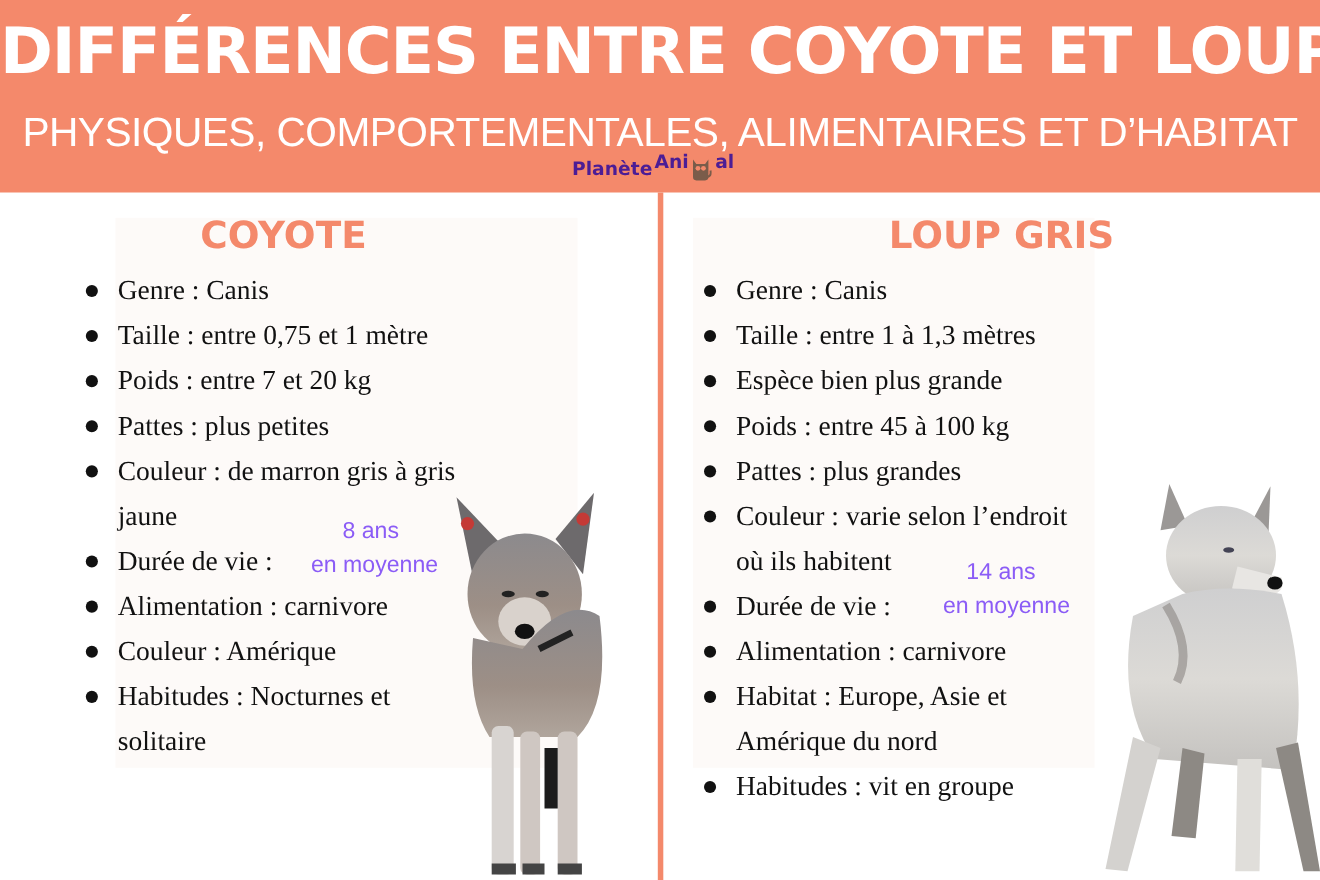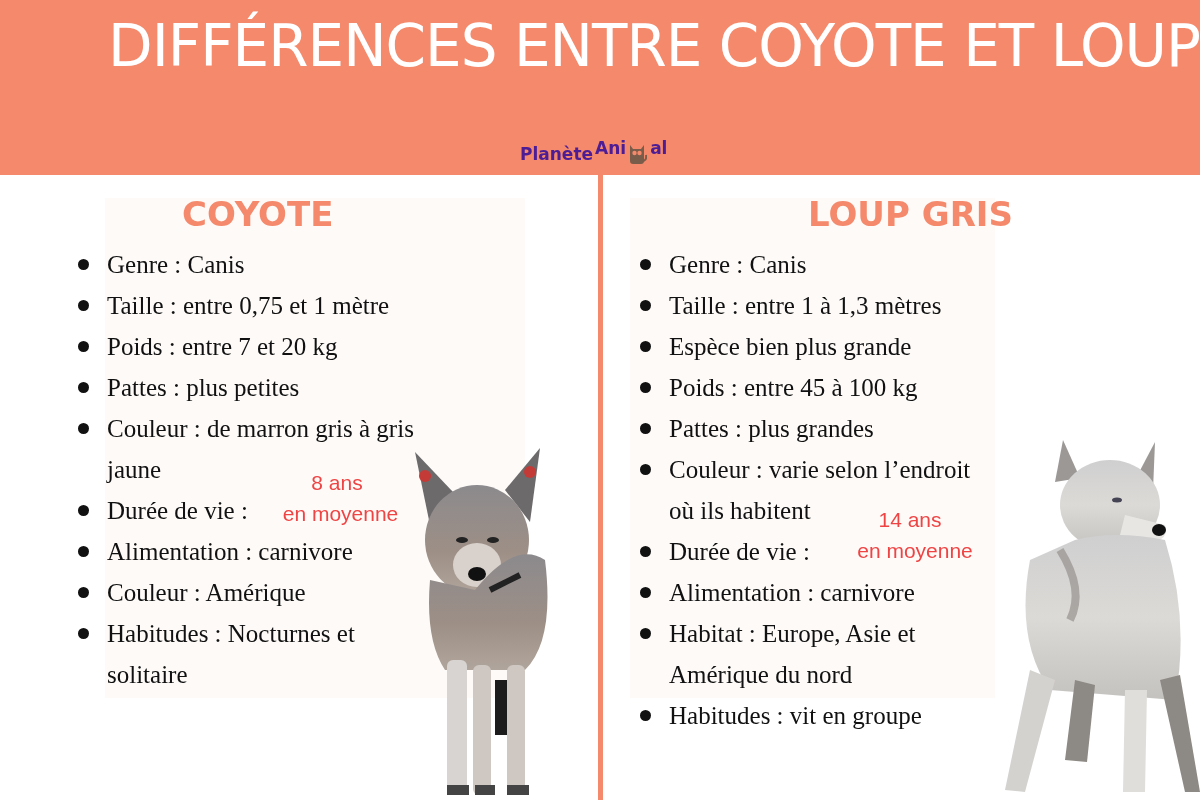--- a/index.html
+++ b/index.html
@@ -4,22 +4,22 @@
   <style>
     * { box-sizing: border-box; margin: 0; padding: 0; }
     html, body { width: 1200px; height: 800px; overflow: hidden; background: #ffffff; }
     body { position: relative; font-family: "DejaVu Sans", sans-serif; color: #111; }
 
     .header {
       position: absolute; left: 0; top: 0; width: 1200px; height: 175px;
       background: #F4896B;
     }
     .title {
-      position: absolute; left: 0; top: 8px; width: 1200px; text-align: right;
-      color: #fff; font-family: "DejaVu Sans", sans-serif; font-weight: normal;
+      position: absolute; left: 0; top: 8px; width: 1200px; text-align: center;
+      color: #fff; font-family: "DejaVu Sans", sans-serif; font-weight: bold;
       font-size: 58px; letter-spacing: -1px; line-height: 76px; white-space: nowrap;
     }
     .subtitle {
       position: absolute; left: 0; top: 96px; width: 1200px; text-align: center;
       color: #fff; font-family: "Liberation Sans", sans-serif; font-weight: normal;
       font-size: 37px; line-height: 50px; white-space: nowrap; letter-spacing: -0.5px;
     }
     .logo {
       position: absolute; left: 520px; top: 143px; height: 30px;
       display: flex; color: #4c1d95;
@@ -53,31 +53,32 @@
       font-family: Liberation Serif, serif; font-size: 25px; line-height: 41px;
       color: #111; white-space: pre-line;
     }
     ul.facts li::before {
       content: ""; position: absolute; left: 3px; top: 15px;
       width: 11px; height: 11px; border-radius: 50%; background: #111;
     }
 
     .overlay {
       position: absolute; font-family: "Liberation Sans", sans-serif;
-      font-size: 21px; line-height: 28px; color: #ef4444; text-align: center; white-space: nowrap;
+      font-size: 21px; line-height: 28px; color: #8b5cf6; text-align: center; white-space: nowrap;
       background: transparent;
     }
 
     .animal { position: absolute; }
   </style>
 </head>
 <body>
 
 <div class="header">
   <div class="title">DIFFÉRENCES ENTRE COYOTE ET LOUP</div>
+  <div class="subtitle">PHYSIQUES, COMPORTEMENTALES, ALIMENTAIRES ET D’HABITAT</div>
   <div class="logo">
     <span class="p1">Planète</span>
     <span class="p2">Ani</span>
     <span class="cat">
       <svg width="20" height="24" viewBox="0 0 20 24">
         <path d="M3 4 L6 8 L14 8 L17 4 L17 20 Q17 23 14 23 L6 23 Q3 23 3 20 Z" fill="#7a5c4a"></path>
         <path d="M15 20 Q20 20 19 14" stroke="#7a5c4a" stroke-width="2" fill="none"></path>
         <circle cx="7.5" cy="12" r="2.2" fill="#F4896B"></circle>
         <circle cx="12.5" cy="12" r="2.2" fill="#F4896B"></circle>
       </svg>

